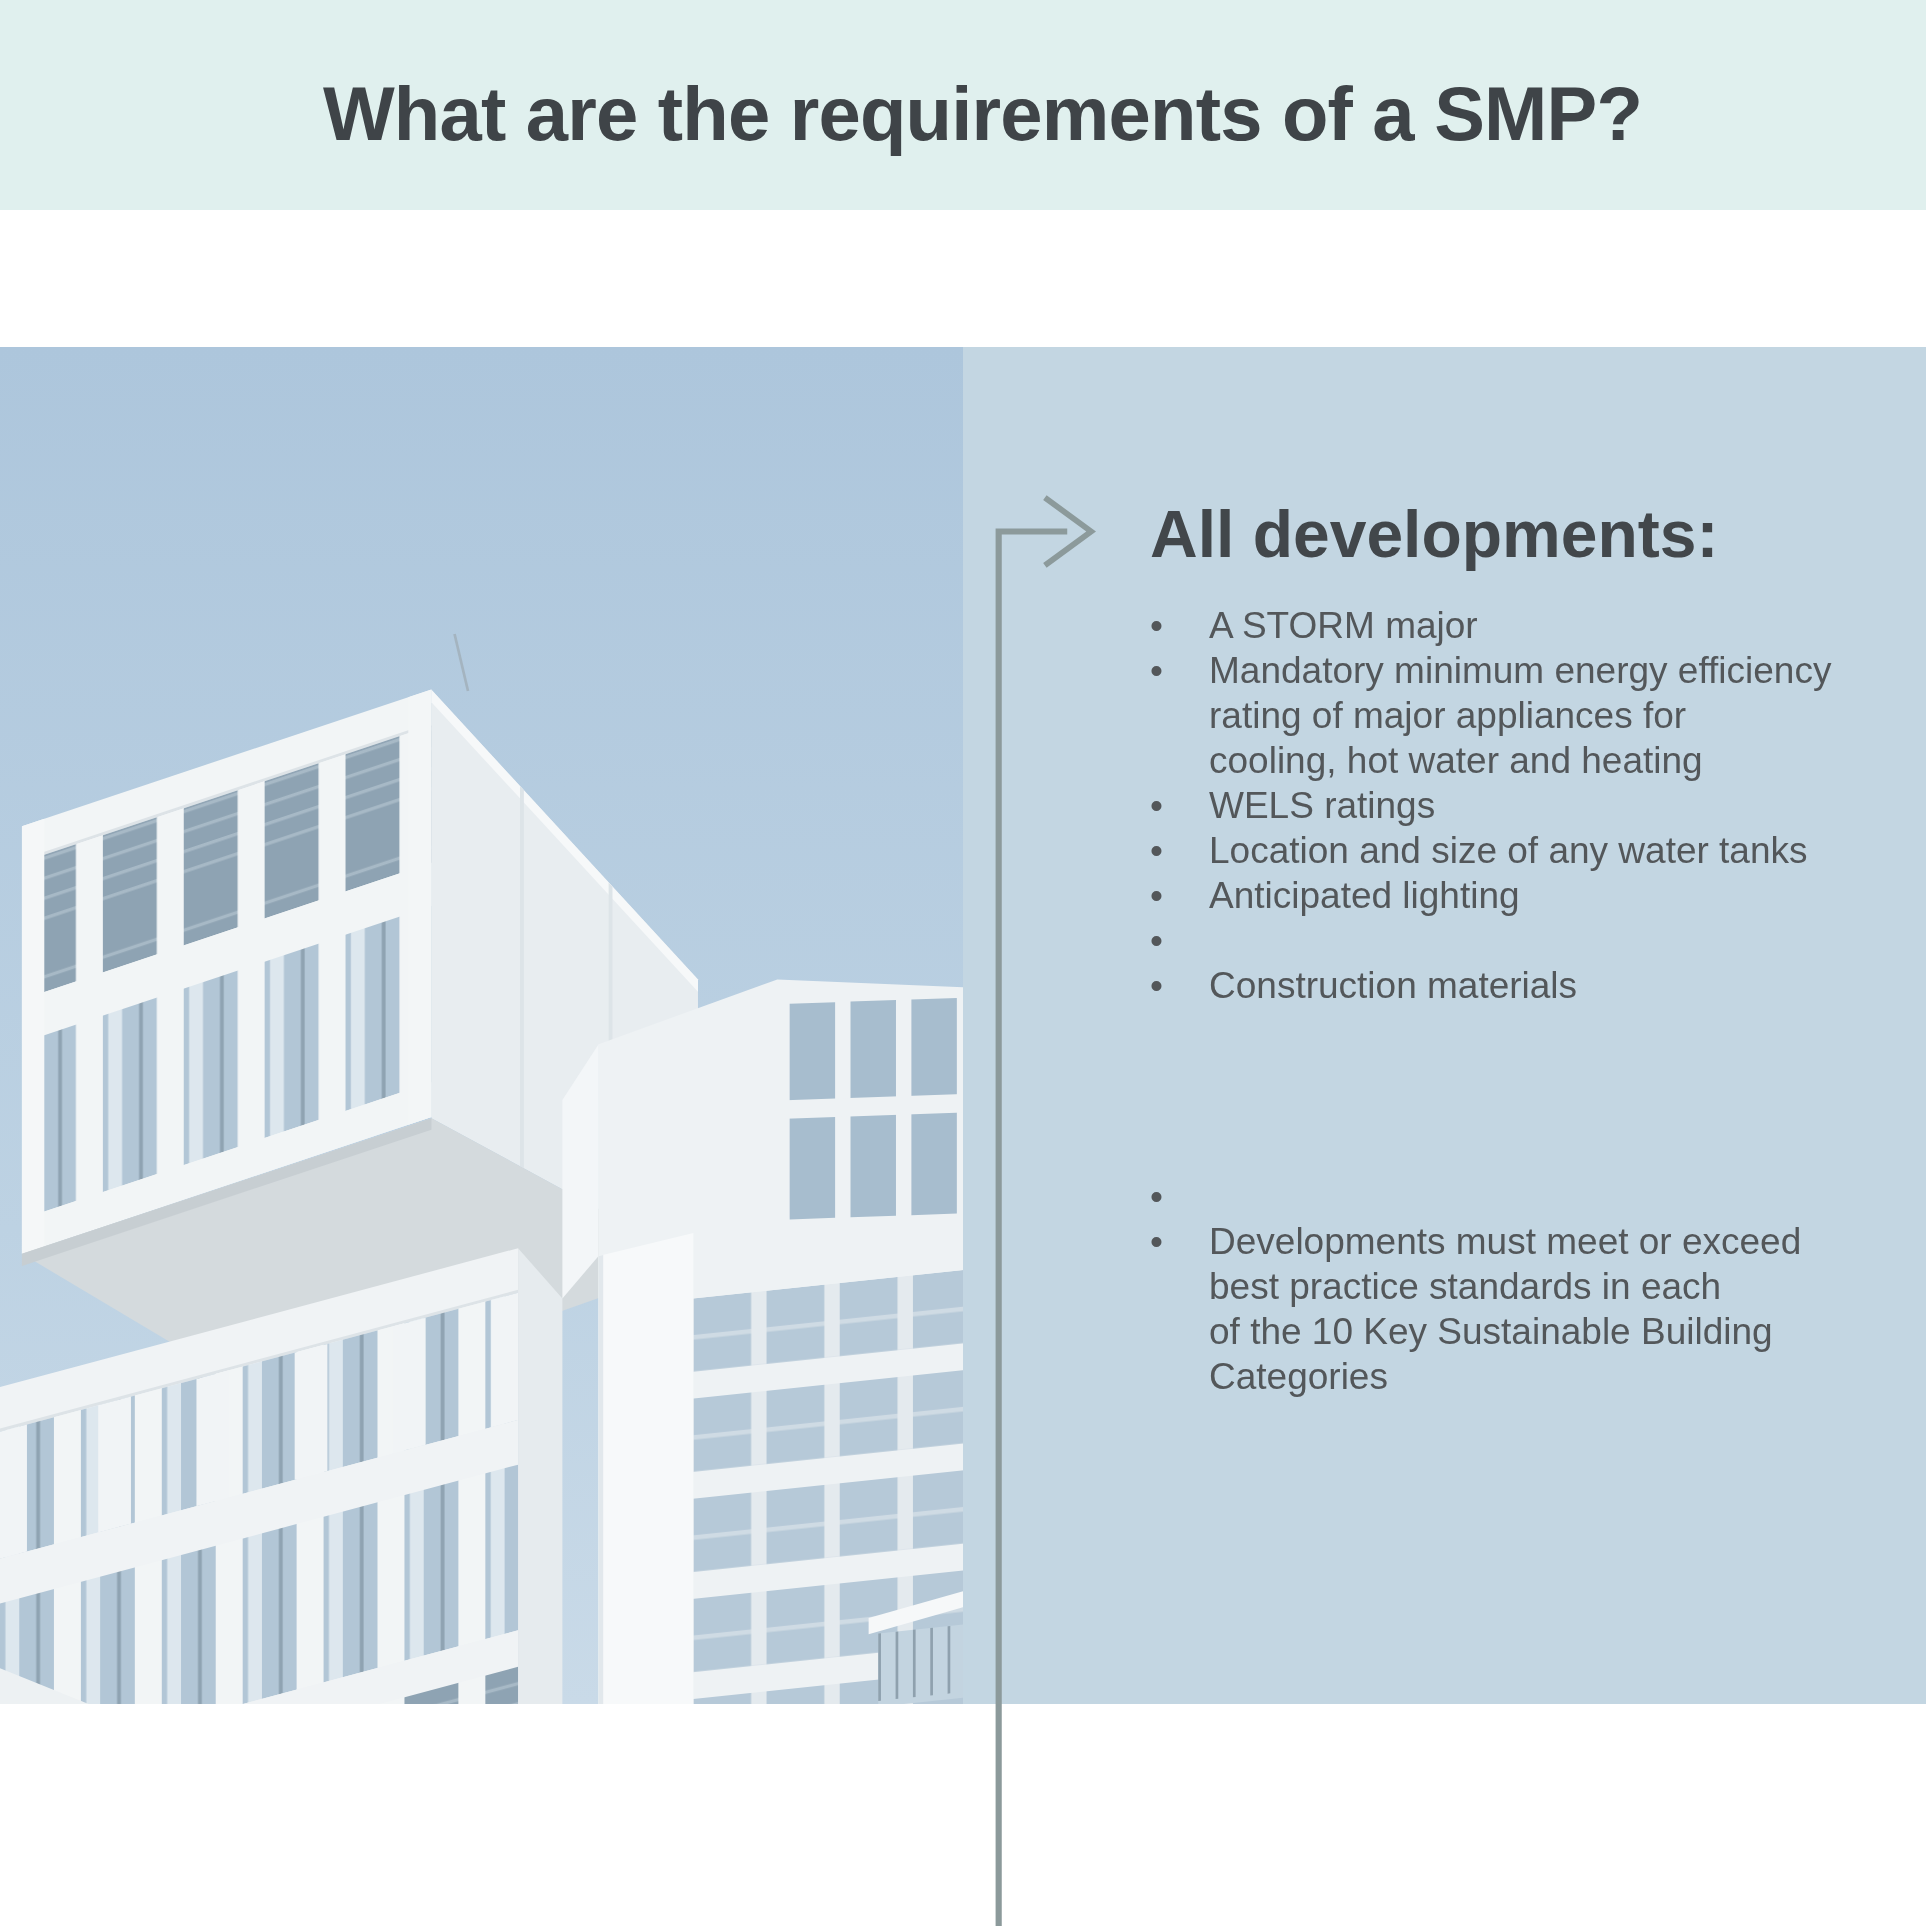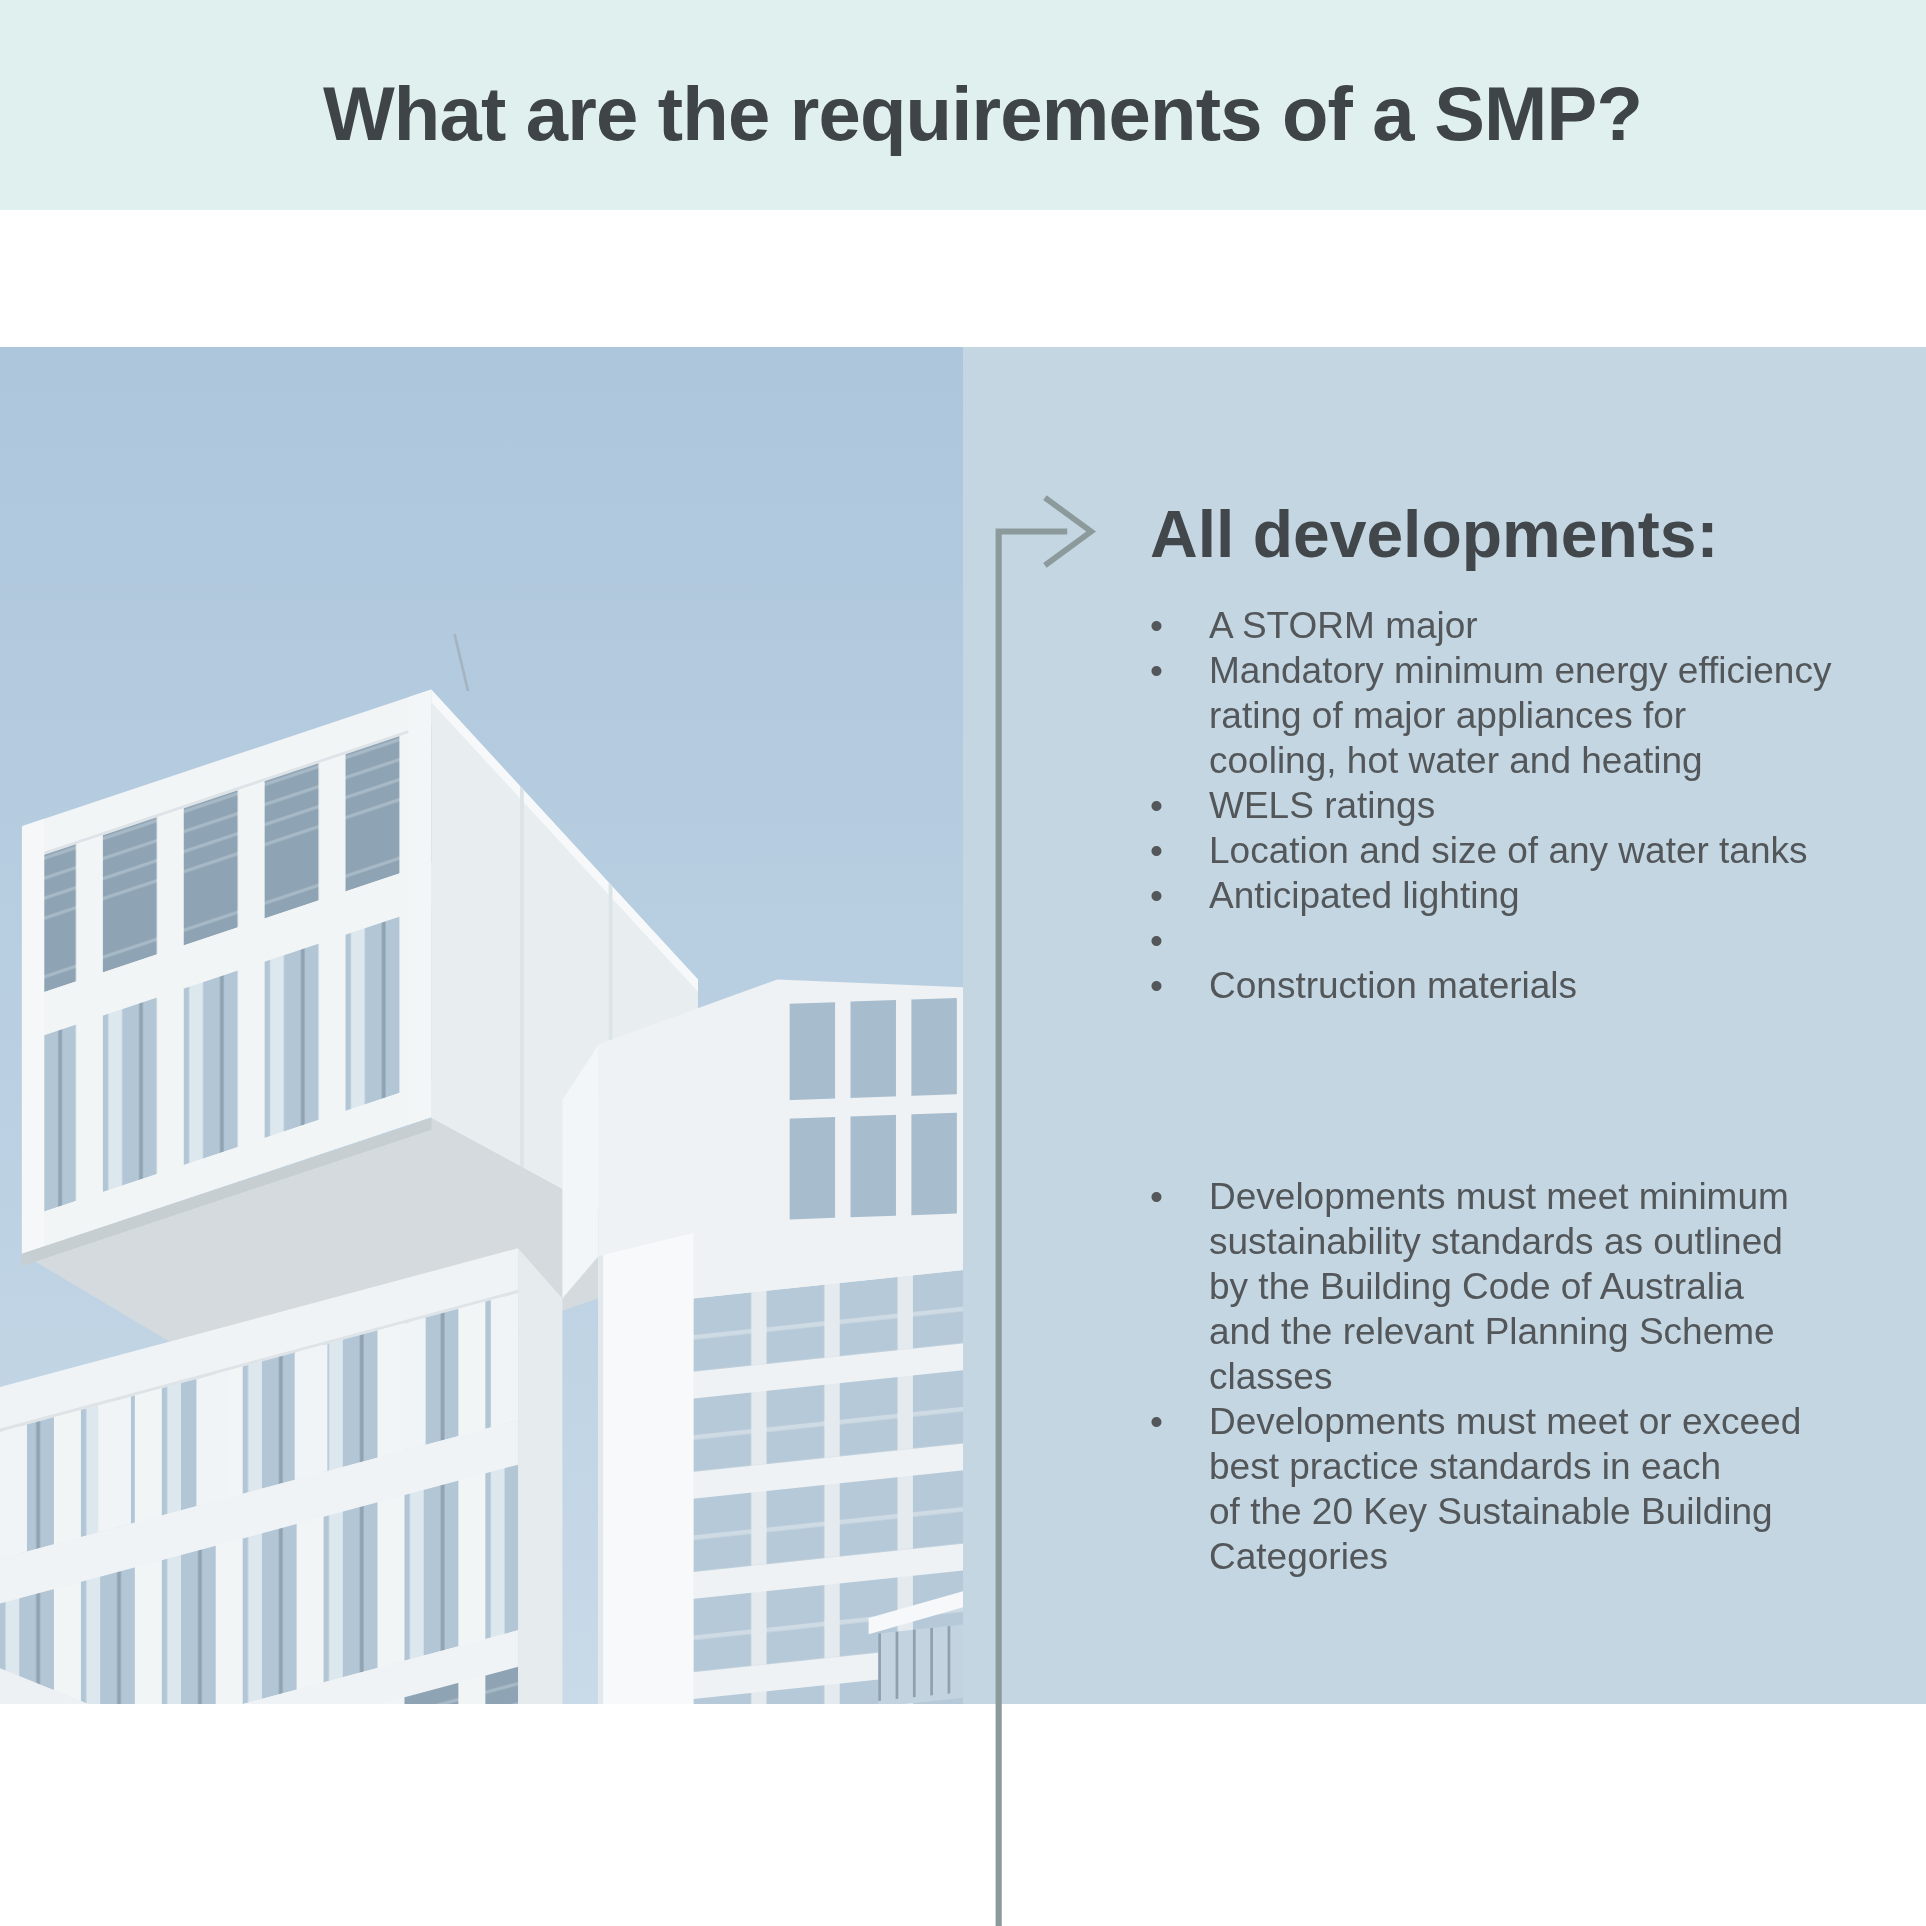--- a/index.html
+++ b/index.html
@@ -171,31 +171,26 @@
           <span class="dot">•</span>
         </li>
       <li>
           <span class="dot">•</span>
           <span class="txt">Construction materials</span>
         </li>
     </ul>
     <ul class="blist list-mand">
       <li>
           <span class="dot">•</span>
-          <span class="txt">Developments must meet minimum
-sustainability standards as outlined
-by the Building Code of Australia
-and the relevant Planning Scheme
-classes</span>
         </li>
       <li>
           <span class="dot">•</span>
           <span class="txt">Developments must meet or exceed
 best practice standards in each
-of the 20 Key Sustainable Building
+of the 10 Key Sustainable Building
 Categories</span>
         </li>
     </ul>
   </section>
 
   <svg class="connector" viewBox="0 0 5100 6600">
     <g stroke="#8c9a9b" fill="none">
       <path d="M2770 1380 H2592 V5217" stroke-width="16"></path>
       <path d="M2712 1292 L2832 1380 L2712 1468" stroke-width="15"></path>
       <path d="M2320 5217 H2868" stroke-width="16"></path>

